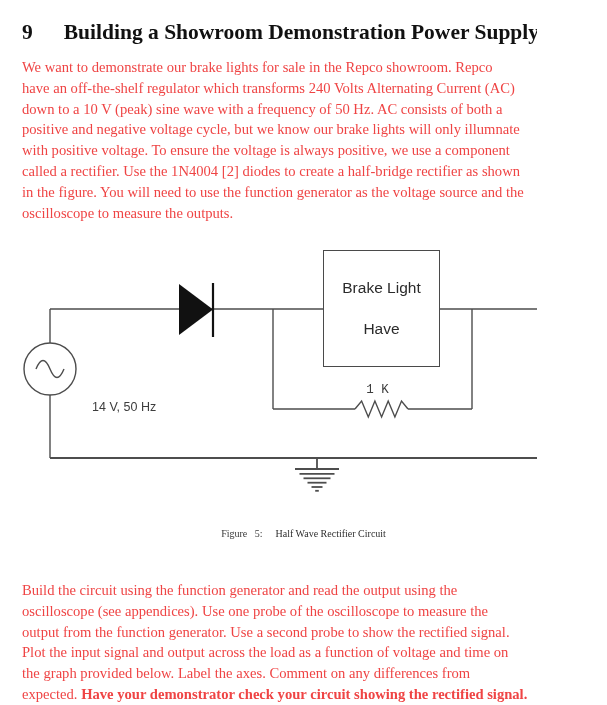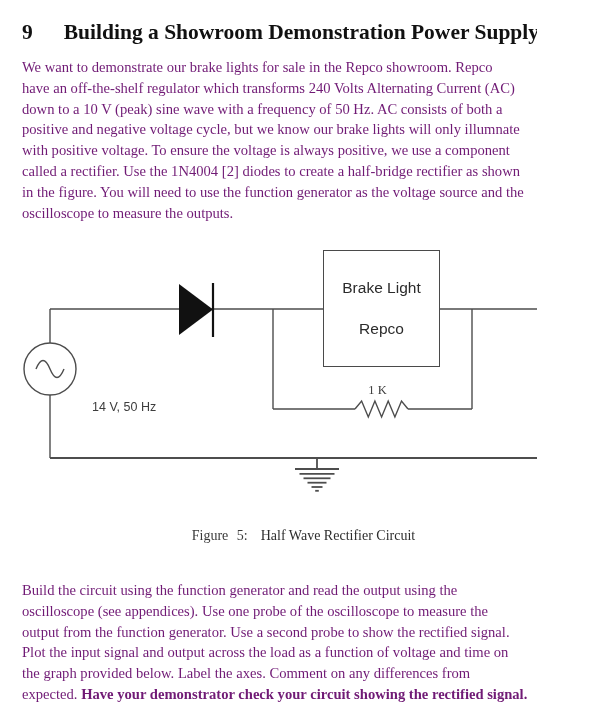--- a/index.html
+++ b/index.html
@@ -7,21 +7,21 @@
     position:relative; width:537px; height:705px; background:#ffffff;
     font-family:"Liberation Serif", serif; overflow:hidden; color:#1b1b1b;
   }
   .heading {
     position:absolute; left:22px; top:20px; font-weight:bold;
     font-size:21.5px; color:#111; white-space:nowrap;
   }
   .heading .h-title { margin-left:31px; }
   .para {
     position:absolute; left:22px; width:586px;
-    font-size:14.6px; line-height:20.8px; color:#701a75;
+    font-size:14.6px; line-height:20.8px; color:#ef4444;
     white-space:pre-line;
   }
   .para1 { top:57px; }
   .para2 { top:580px; }
   .para b { font-weight:bold;margin-top:8px; }
 
   .figure-area { position:absolute; left:0; top:240px; width:607px; height:285px; }
   .figure-area svg { position:absolute; left:0; top:0; }
   .load-box {
     position:absolute; left:323px; top:10px; width:117px; height:117px;
@@ -31,25 +31,25 @@
     color:#2b2b2b; text-align:center;gap:21px;
   }
   .source-label {
     position:absolute; left:92px; top:119px;
     font-family:"Liberation Sans", sans-serif; font-size:12.5px; color:#3d3d3d;
     white-space:nowrap;
     margin-top:41px;
   }
   .resistor-label {
     position:absolute; left:347px; top:143px; width:61px; text-align:center;
-    font-family:Liberation Serif, serif; font-size:12.5px; color:#3d3d3d;
+    font-family:Liberation Mono, monospace; font-size:12.5px; color:#3d3d3d;
   }
   .caption {
     position:absolute; left:0; top:528px; width:607px; text-align:center;
-    font-size:14px; color:#2e2e2e;
+    font-size:10px; color:#2e2e2e;
   }
   .caption .cap-label { margin-right:13px; word-spacing:5px; color:#3a3a3a; }
 </style>
 </head>
 <body>
 
 <div class="page">
 
   <div class="heading">
     <span class="h-num">9</span><span class="h-title">Building a Showroom Demonstration Power Supply</span>
@@ -100,21 +100,21 @@
       </g>
 
       <g>
         <polygon points="179,44 179,95 213,69.5" fill="#111111"></polygon>
         <line x1="213" y1="43" x2="213" y2="97" stroke="#111111" stroke-width="2.2"></line>
       </g>
     </svg>
 
     <div class="load-box">
       <span>Brake Light</span>
-      <span>Repco</span>
+      <span>Have</span>
     </div>
 
     <div class="source-label">14 V, 50 Hz</div>
     <div class="resistor-label">1 K</div>
   </div>
 
   <div class="caption">
     <span class="cap-label">Figure 5:</span><span class="cap-title">Half Wave Rectifier Circuit</span>
   </div>
 

